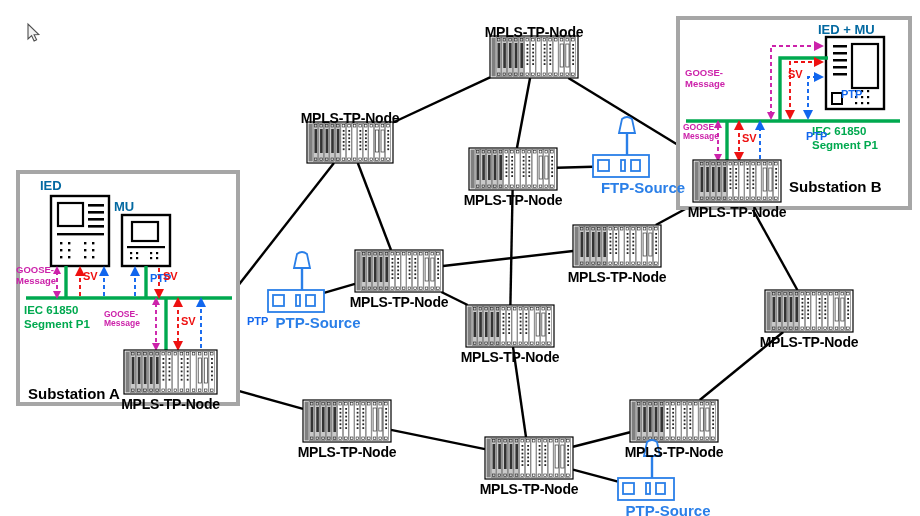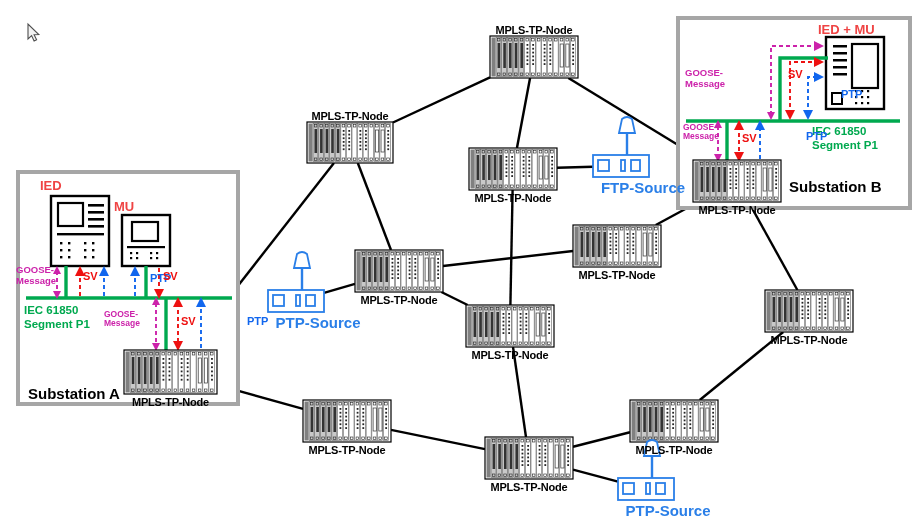--- a/index.html
+++ b/index.html
@@ -3,23 +3,23 @@
 <meta charset="utf-8">
 <style>
   html,body{margin:0;padding:0;background:#ffffff;}
   #stage{position:relative;width:920px;height:516px;background:#ffffff;overflow:hidden;
          font-family:"Liberation Sans",sans-serif;}
   svg.layer{position:absolute;left:0;top:0;width:920px;height:516px;}
   #links{z-index:1;}
   #nodes{z-index:2;}
   #overlay{z-index:3;pointer-events:none;}
   .lbl{position:absolute;z-index:4;font-weight:bold;white-space:nowrap;}
-  .node-lbl{font-size:11px;color:#000;letter-spacing:-.2px;}
+  .node-lbl{font-size:14px;color:#000;letter-spacing:-.2px;}
   .src-lbl{font-size:15px;color:#2a7fe8;padding-left:44px;}
-  .dev-lbl{font-size:13px;color:#ef4444;}
+  .dev-lbl{font-size:13px;color:#0369a1;}
   .sub-lbl{font-size:15px;color:#000;}
   .seg-lbl{font-size:11.5px;color:#00a94f;line-height:1.25;}
   .pmag{font-size:9.5px;color:#cc22aa;line-height:1.15;}
   .pred{font-size:11px;color:#ee1111;}
   .pblu{font-size:11px;color:#1166ee;margin-left:43px;}
   .pmag-s{font-size:8.5px;color:#cc22aa;line-height:1.1;}
 </style>
 </head>
 <body>
 

